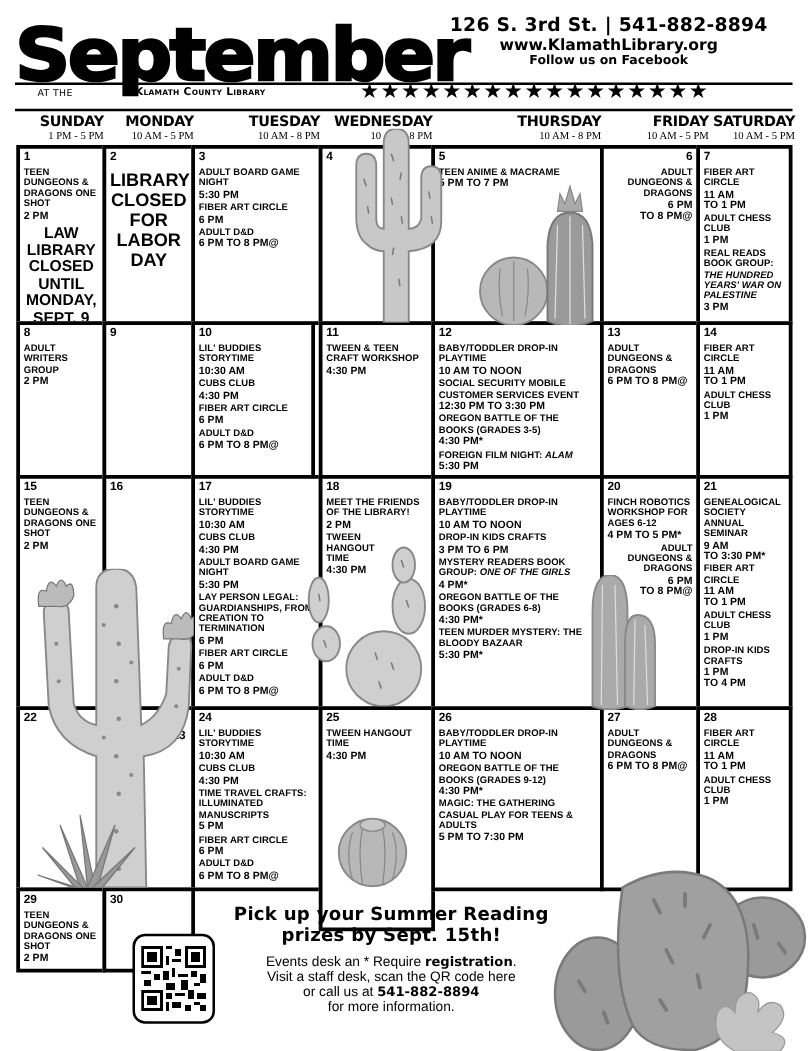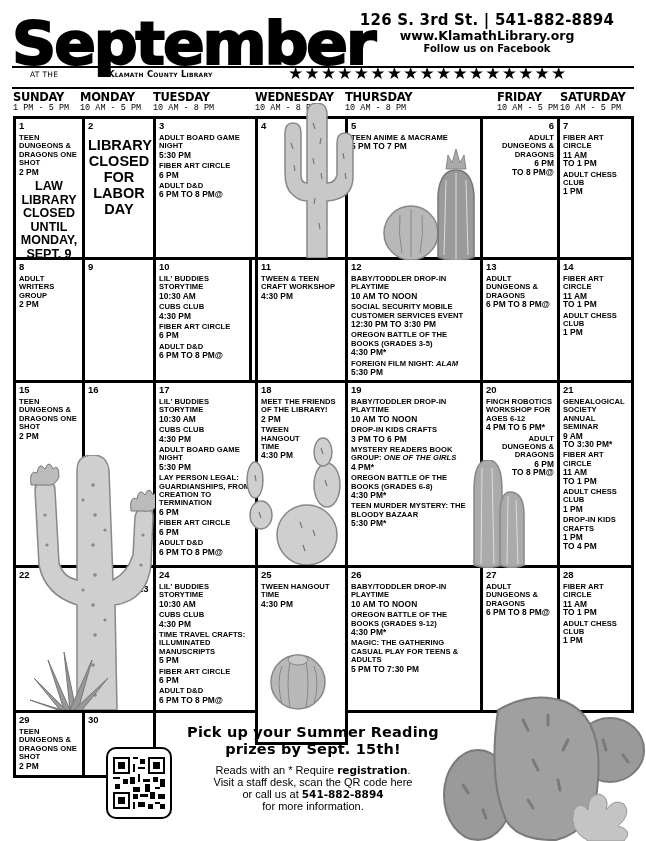--- a/index.html
+++ b/index.html
@@ -20,23 +20,23 @@
   #at-the { left: 30px; top: 70px; font-size: 7.5px; font-weight: 400; letter-spacing: 0.3px; }
   #lib-name { left: 108px; top: 69px; font-size: 8.5px; font-weight: 900; font-variant: small-caps; letter-spacing: 0.2px; }
   #stars { left: 288px; top: 63px; font-size: 17px; letter-spacing: 1.2px; line-height: 20px; }
   #contact { right: 14px; top: 12px; text-align: center; width: 290px; }
   #contact .addr { font-size: 15px; font-weight: 900; line-height: 17px; letter-spacing: 0.2px; }
   #contact .web { font-size: 12.5px; font-weight: 900; line-height: 14px; }
   #contact .fb { font-size: 10px; font-weight: 900; line-height: 12px; }
   #header-rule { left: 12px; top: 87px; width: 622px; height: 2px; background:#000; }
 
   
-  .dayhead { position: absolute; top: 92px; text-align: left; line-height: 11px; }
+  .dayhead { position: absolute; top: 92px; text-align: right; line-height: 11px; }
   .dayhead .dname { font-size: 11.5px; font-weight: 900; letter-spacing: -0.3px; display:block; }
-  .dayhead .dhours { font-size: 8.5px; display:block; font-family: Liberation Mono, monospace; }
+  .dayhead .dhours { font-size: 8.5px; display:block; font-family: Liberation Serif, serif; }
 
   
   .cell {
     position: absolute;
     border: 3px solid #000;
     background: #fff;
     padding: 2px 3px;
     font-family: "Liberation Sans", sans-serif;
     font-weight: 700;
     overflow: hidden;
@@ -158,20 +158,25 @@
 <div class="cell" style="left:557px;top:116px;width:77px;height:144px;">
   <span class="num">7</span>
   <div class="ev">
       <span class="t">Fiber Art Circle</span>
       <span class="tm">11 AM</span>
       <span class="tm">to 1 PM</span>
     </div>
   <div class="ev">
       <span class="t">Adult Chess Club</span>
       <span class="tm">1 PM</span>
+    </div>
+  <div class="ev">
+      <span class="t">Real Reads Book Group:</span>
+      <i class="t">The Hundred Years' War on Palestine</i>
+      <span class="tm">3 PM</span>
     </div>
 </div>
 
 <div class="cell" style="left:13px;top:257px;width:72px;height:126px;">
   <span class="num">8</span>
   <div class="ev">
       <span class="t">Adult Writers Group</span>
       <span class="tm">2 PM</span>
     </div>
 </div>
@@ -587,18 +592,18 @@
         <rect x="17" y="18" width="2" height="1"></rect>
         <rect x="19" y="19" width="2" height="2"></rect>
     </g>
   </svg>
 </div>
 
 <div id="promo" class="abs">
   <div class="headline">Pick up your Summer Reading</div>
   <div class="headline">prizes by Sept. 15th!</div>
   <div class="lines">
-    <div><span>Reads with an * Require </span><b>registration</b><span>.</span></div>
+    <div><span>Events desk an * Require </span><b>registration</b><span>.</span></div>
     <div>Visit a staff desk, scan the QR code here</div>
     <div><span>or call us at </span><b>541-882-8894</b></div>
     <div>for more information.</div>
   </div>
 </div>
 
 </body></html>

